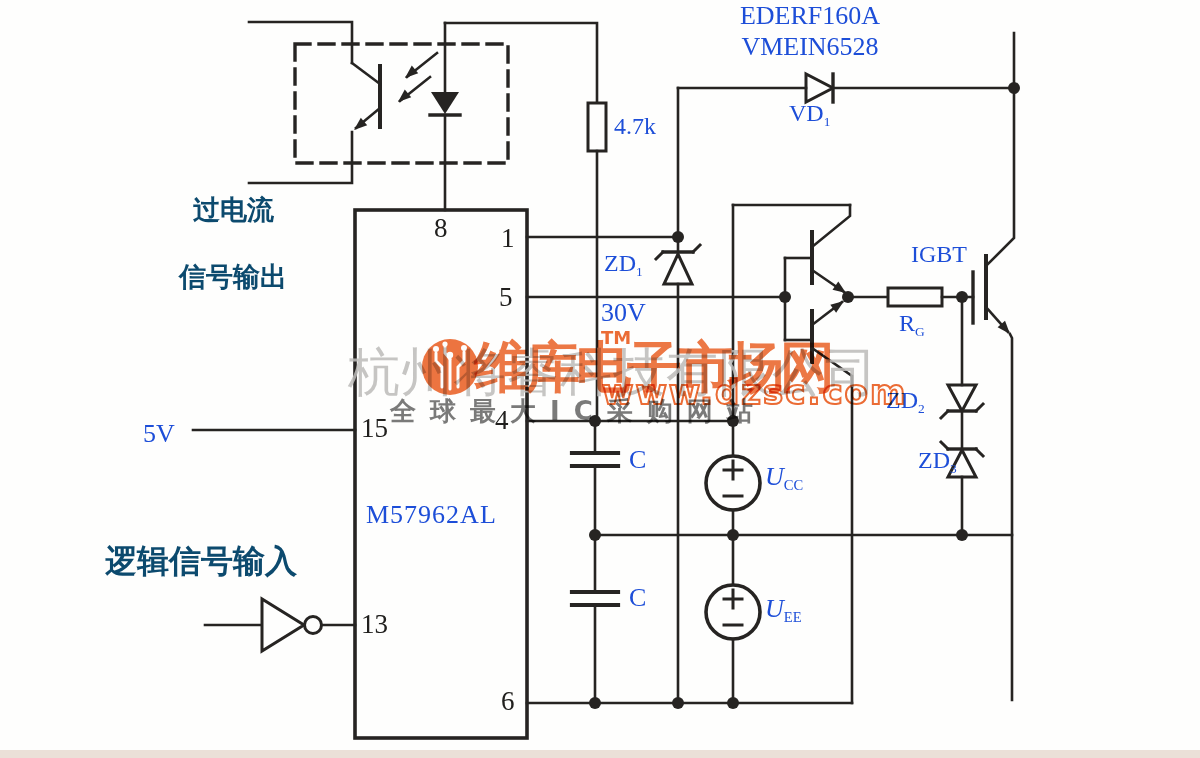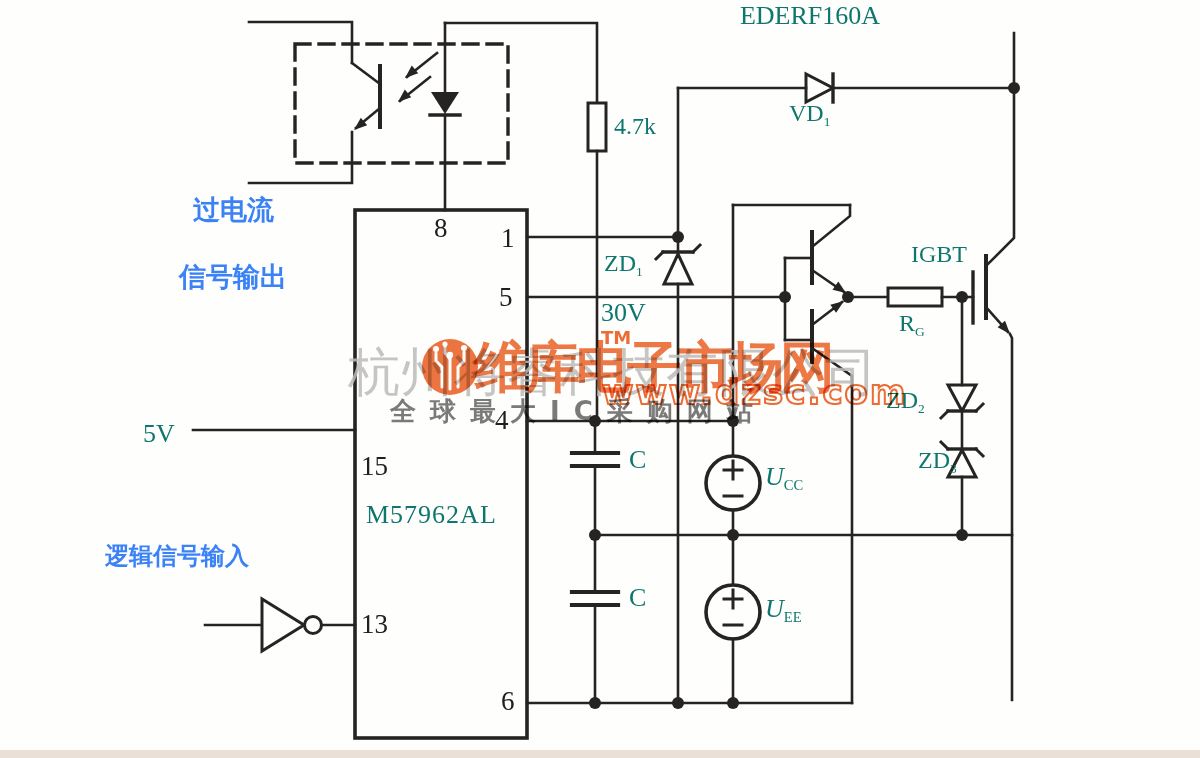--- a/index.html
+++ b/index.html
@@ -1,24 +1,24 @@
 <!DOCTYPE html>
 <html><head>
 <meta charset="utf-8">
 <style>
   html,body{margin:0;padding:0;background:#e8e8e8;}
   #stage{
     position:relative;width:1200px;height:758px;background:#fefefd;
     overflow:hidden;font-family:"Liberation Serif","DejaVu Serif",serif;
   }
   svg{position:absolute;left:0;top:0;}
-  .lbl{position:absolute;color:#0f766e;font-size:24px;line-height:1.05;white-space:nowrap;}
+  .lbl{position:absolute;color:#1d4ed8;font-size:24px;line-height:1.05;white-space:nowrap;}
   .lbl-lg{font-size:26px;}
   .pin{position:absolute;color:#21201e;font-size:27px;line-height:1;white-space:nowrap;}
-  .cn{position:absolute;color:#3b82f6;font-weight:bold;font-size:27px;line-height:1.15;
+  .cn{position:absolute;color:#0c4a6e;font-weight:bold;font-size:27px;line-height:1.15;
       font-family:"DejaVu Sans","Liberation Sans",sans-serif;white-space:nowrap;}
   .sub{font-size:0.56em;vertical-align:-0.35em;letter-spacing:0;}
   .ital{font-style:italic;}
   .ctr{text-align:center;}
   
   #wm{position:absolute;left:0;top:0;width:100%;height:100%;pointer-events:none;}
   .wm-gray{position:absolute;left:348px;top:338px;font-size:52px;color:#bdbcba;opacity:.85;
       font-family:"DejaVu Sans","Liberation Sans",sans-serif;letter-spacing:1px;white-space:nowrap;}
   .wm-main{position:absolute;left:474px;top:331px;font-size:55px;font-weight:bold;color:#ec6c35;
       mix-blend-mode:multiply;opacity:.92;letter-spacing:-4px;
@@ -205,20 +205,21 @@
         <circle cx="733" cy="535" r="6"></circle>
         <circle cx="962" cy="535" r="6"></circle>
         <circle cx="595" cy="703" r="6"></circle>
         <circle cx="678" cy="703" r="6"></circle>
         <circle cx="733" cy="703" r="6"></circle>
       </g>
     </g>
   </svg>
 
   <div class="lbl lbl-lg ctr" style="left:722px;top:2px;width:176px;">EDERF160A</div>
+  <div class="lbl lbl-lg ctr" style="left:722px;top:33px;width:176px;">VMEIN6528</div>
 
   <div class="lbl" style="left:789px;top:101px;"><span>VD</span><span class="sub">1</span></div>
 
   <div class="lbl" style="left:614px;top:114px;">4.7k</div>
 
   <div class="lbl" style="left:604px;top:251px;"><span>ZD</span><span class="sub">1</span></div>
   <div class="lbl lbl-lg" style="left:601px;top:299px;text-align:right;">30V</div>
 
   <div class="lbl" style="left:911px;top:242px;">IGBT</div>
 
@@ -234,27 +235,27 @@
   <div class="lbl lbl-lg" style="left:765px;top:595px;"><span class="ital">U</span><span class="sub">EE</span></div>
 
   <div class="lbl lbl-lg" style="left:143px;top:412px;margin-top:8px;">5V</div>
 
   <div class="lbl lbl-lg" style="left:366px;top:501px;letter-spacing:1px;">M57962AL</div>
 
   <div class="pin" style="left:434px;top:215px;">8</div>
   <div class="pin" style="left:501px;top:225px;">1</div>
   <div class="pin" style="left:499px;top:284px;">5</div>
   <div class="pin" style="left:495px;top:407px;">4</div>
-  <div class="pin" style="left:361px;top:415px;margin-top:38px;">15</div>
+  <div class="pin" style="left:361px;top:415px;">15</div>
   <div class="pin" style="left:361px;top:611px;">13</div>
   <div class="pin" style="left:501px;top:688px;">6</div>
 
   <div class="cn" style="left:193px;top:194px;">过电流</div>
   <div class="cn" style="left:179px;top:229px;margin-top:32px;">信号输出</div>
-  <div class="cn" style="left:105px;top:543px;font-size:24px;">逻辑信号输入</div>
+  <div class="cn" style="left:105px;top:543px;font-size:32px;">逻辑信号输入</div>
 
   <div id="wm">
     <div class="wm-gray">杭州将睿科技有限公司</div>
 
     <svg class="wm-logo" viewBox="0 0 60 60">
       <circle cx="30" cy="30" r="28" fill="#ec6c35"></circle>
       <g stroke="#ffffff" stroke-width="3" fill="none" stroke-linecap="round">
         <path d="M30,52 V22"></path>
         <path d="M22,50 V30 L16,24 V16"></path>
         <path d="M38,50 V30 L44,24 V15"></path>

